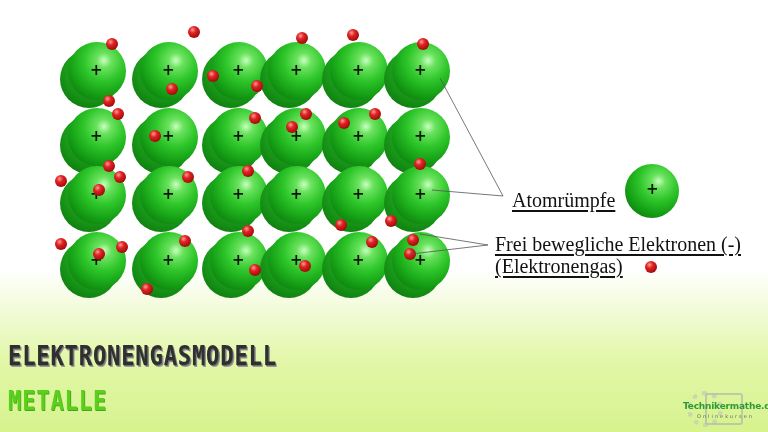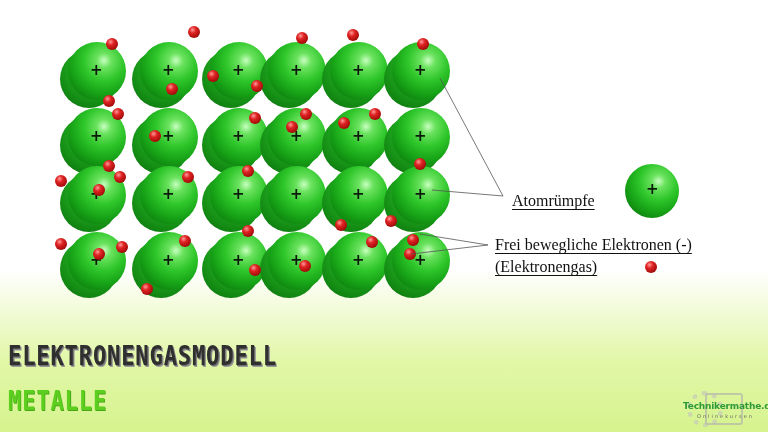--- a/index.html
+++ b/index.html
@@ -22,21 +22,21 @@
   .plus {
     position:absolute; left:-6px; top:-9px; width:12px; height:14px;
     font: bold 15px "DejaVu Sans", sans-serif; color:#0b1a0b; line-height:14px; text-align:center;
   }
   .electron {
     position:absolute; width:12px; height:12px; border-radius:50%;
     background: radial-gradient(circle at 38% 32%, #ff9a9a 0%, #e02424 30%, #b00f0f 65%, #6e0404 100%);
     margin-left:-6px; margin-top:-6px;
   }
   .label {
-    position:absolute; color:#111; font-size:16px; text-decoration:underline; text-underline-offset:3px;
+    position:absolute; color:#111; font-size:20px; text-decoration:underline; text-underline-offset:3px;
     white-space:nowrap; line-height:19px;
   }
   .legend-atom { position:absolute; left:652px; top:191px; }
   .legend-atom .sphere { width:54px; height:54px; left:-27px; top:-27px; }
   .legend-atom .plus { left:-6px; top:-9px; }
   .title1 {
     position:absolute; left:8px; top:340px;
     font: bold 27px "DejaVu Sans Mono", monospace; letter-spacing:1px; color:#2f2f2f;
     text-shadow: 1px 1px 0 #6f6f6f, 2px 2px 0 #9a9a9a;
     transform: scaleX(0.82); transform-origin:left;

